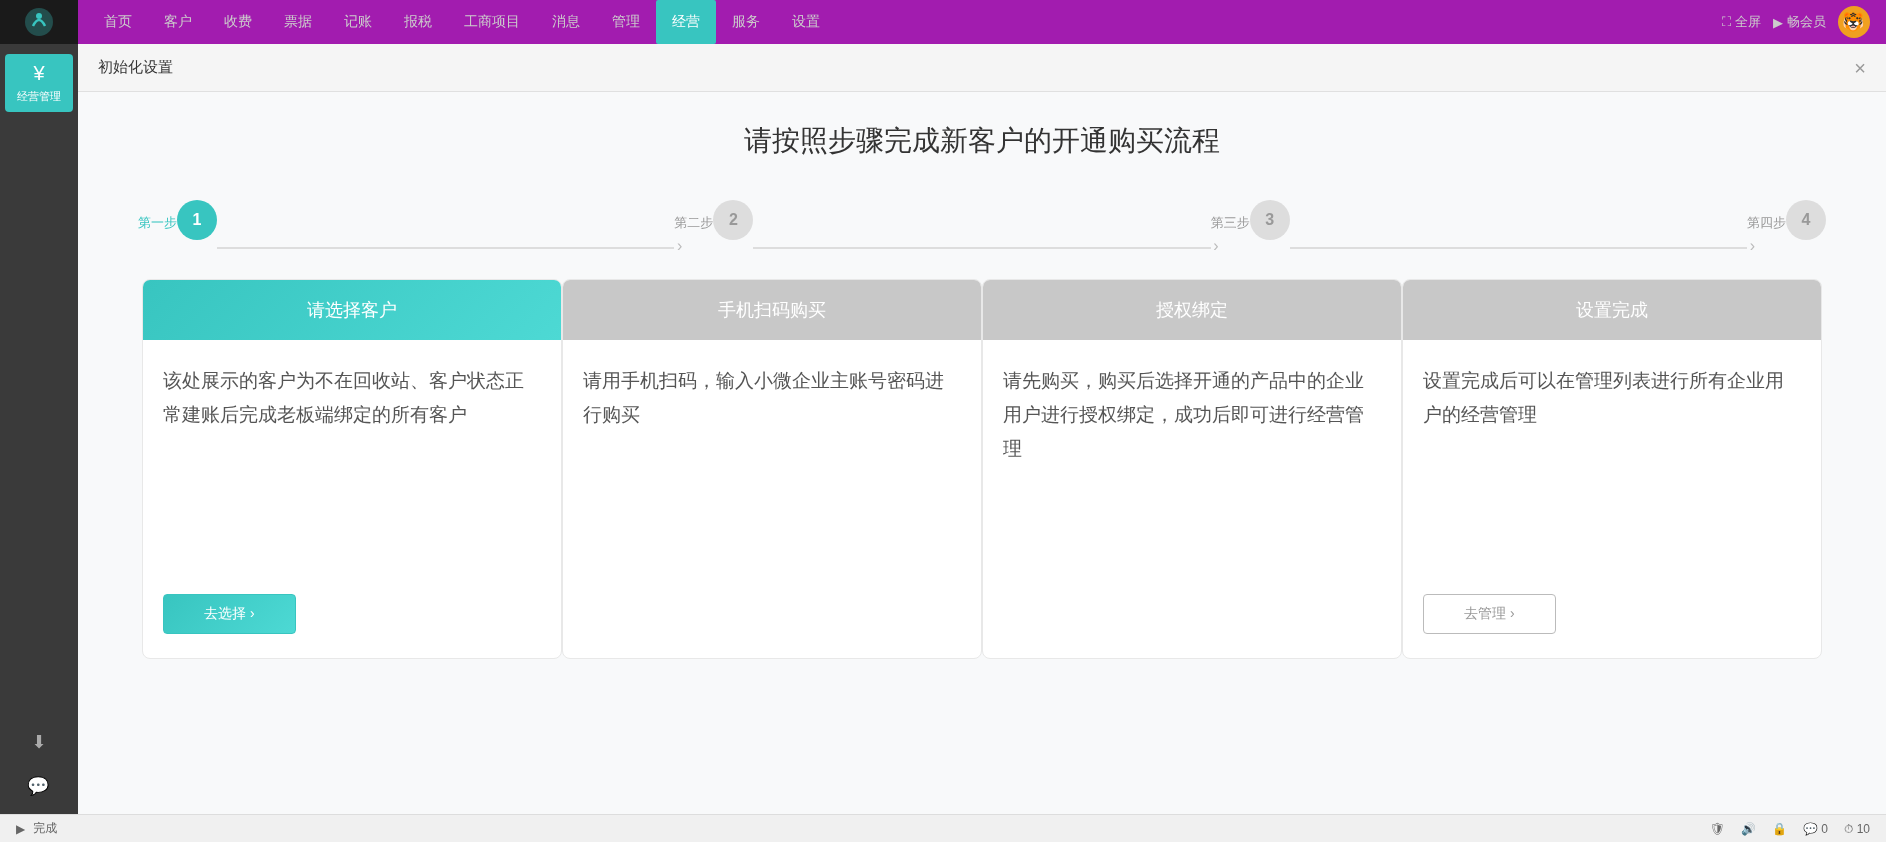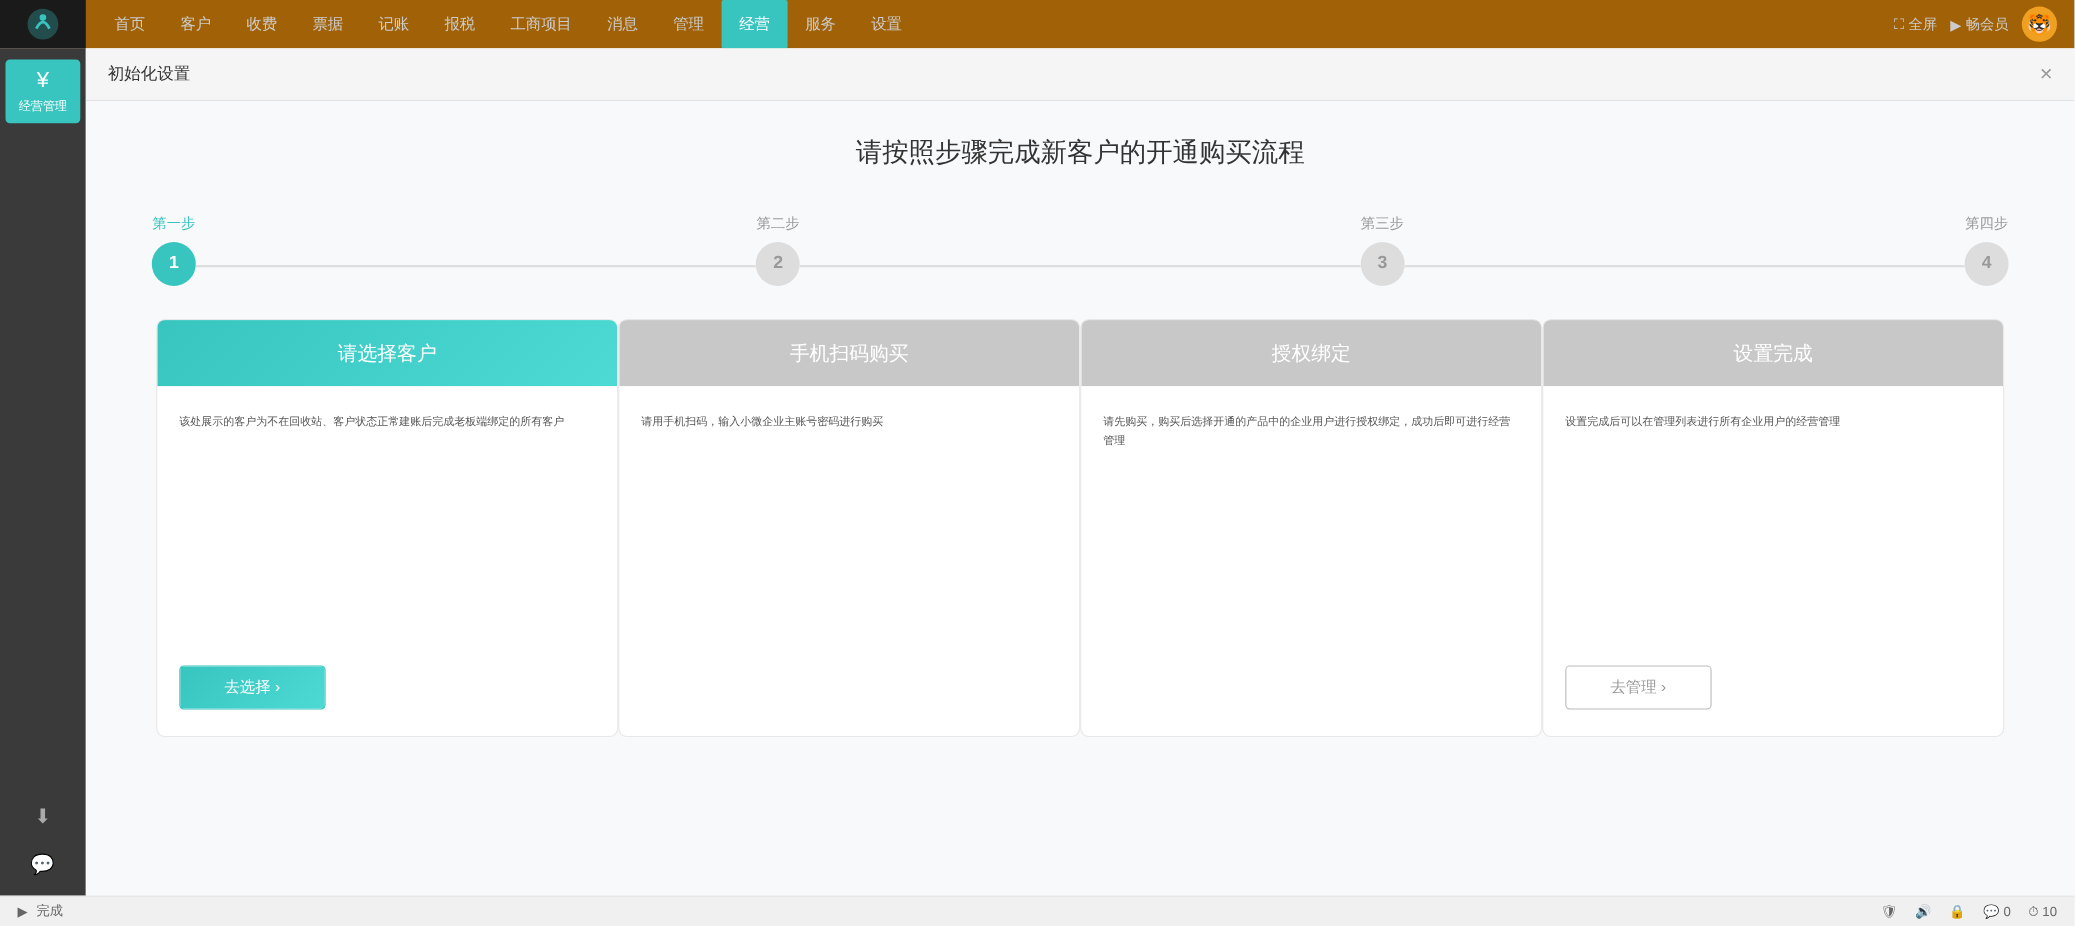--- a/index.html
+++ b/index.html
@@ -1,21 +1,21 @@
 <!DOCTYPE html>
 <html><head>
   <meta charset="utf-8">
   <style>
     * { box-sizing: border-box; margin: 0; padding: 0; }
     body { font-family: 'Microsoft YaHei', '微软雅黑', sans-serif; background: #f0f2f5; width: 1886px; height: 842px; overflow: hidden; }
 
     
     .top-nav {
       height: 44px;
-      background: #a16207;
+      background: #a21caf;
       display: flex;
       align-items: center;
       padding: 0 0 0 0;
     }
     .logo-area {
       width: 78px;
       height: 44px;
       background: #1a1a1a;
       display: flex;
       align-items: center;
@@ -160,38 +160,38 @@
 
     
     .setup-content {
       flex: 1;
       padding: 30px 60px;
       overflow-y: auto;
       background: #f8f9fa;
     }
     .setup-title {
       text-align: center;
-      font-size: 24px;
+      font-size: 28px;
       color: #333;
       font-weight: normal;
       margin-bottom: 40px;
     }
 
     
     .steps-container {
       display: flex;
       align-items: flex-start;
       justify-content: center;
       margin-bottom: 30px;
       position: relative;
     }
     .step-wrapper {
       display: flex;
-      flex-direction: column;
-      align-items: center;
+      flex-direction: row;
+      align-items: flex-end;
       position: relative;
       z-index: 1;
     }
     .step-label {
       font-size: 13px;
       color: #999;
       margin-bottom: 8px;
     }
     .step-label.active { color: #38c5c0; }
     .step-circle {
@@ -250,21 +250,21 @@
       padding: 18px 20px;
       text-align: center;
       font-size: 18px;
       color: #fff;
       font-weight: 500;
     }
     .card-body {
       padding: 24px 20px;
       flex: 1;
       color: #555;
-      font-size: 10px;
+      font-size: 19px;
       line-height: 1.8;
     }
     .card-footer {
       padding: 16px 20px 24px;
       display: flex;
     }
     .card-btn {
       border: 1px solid #bbb;
       background: #fff;
       color: #999;

